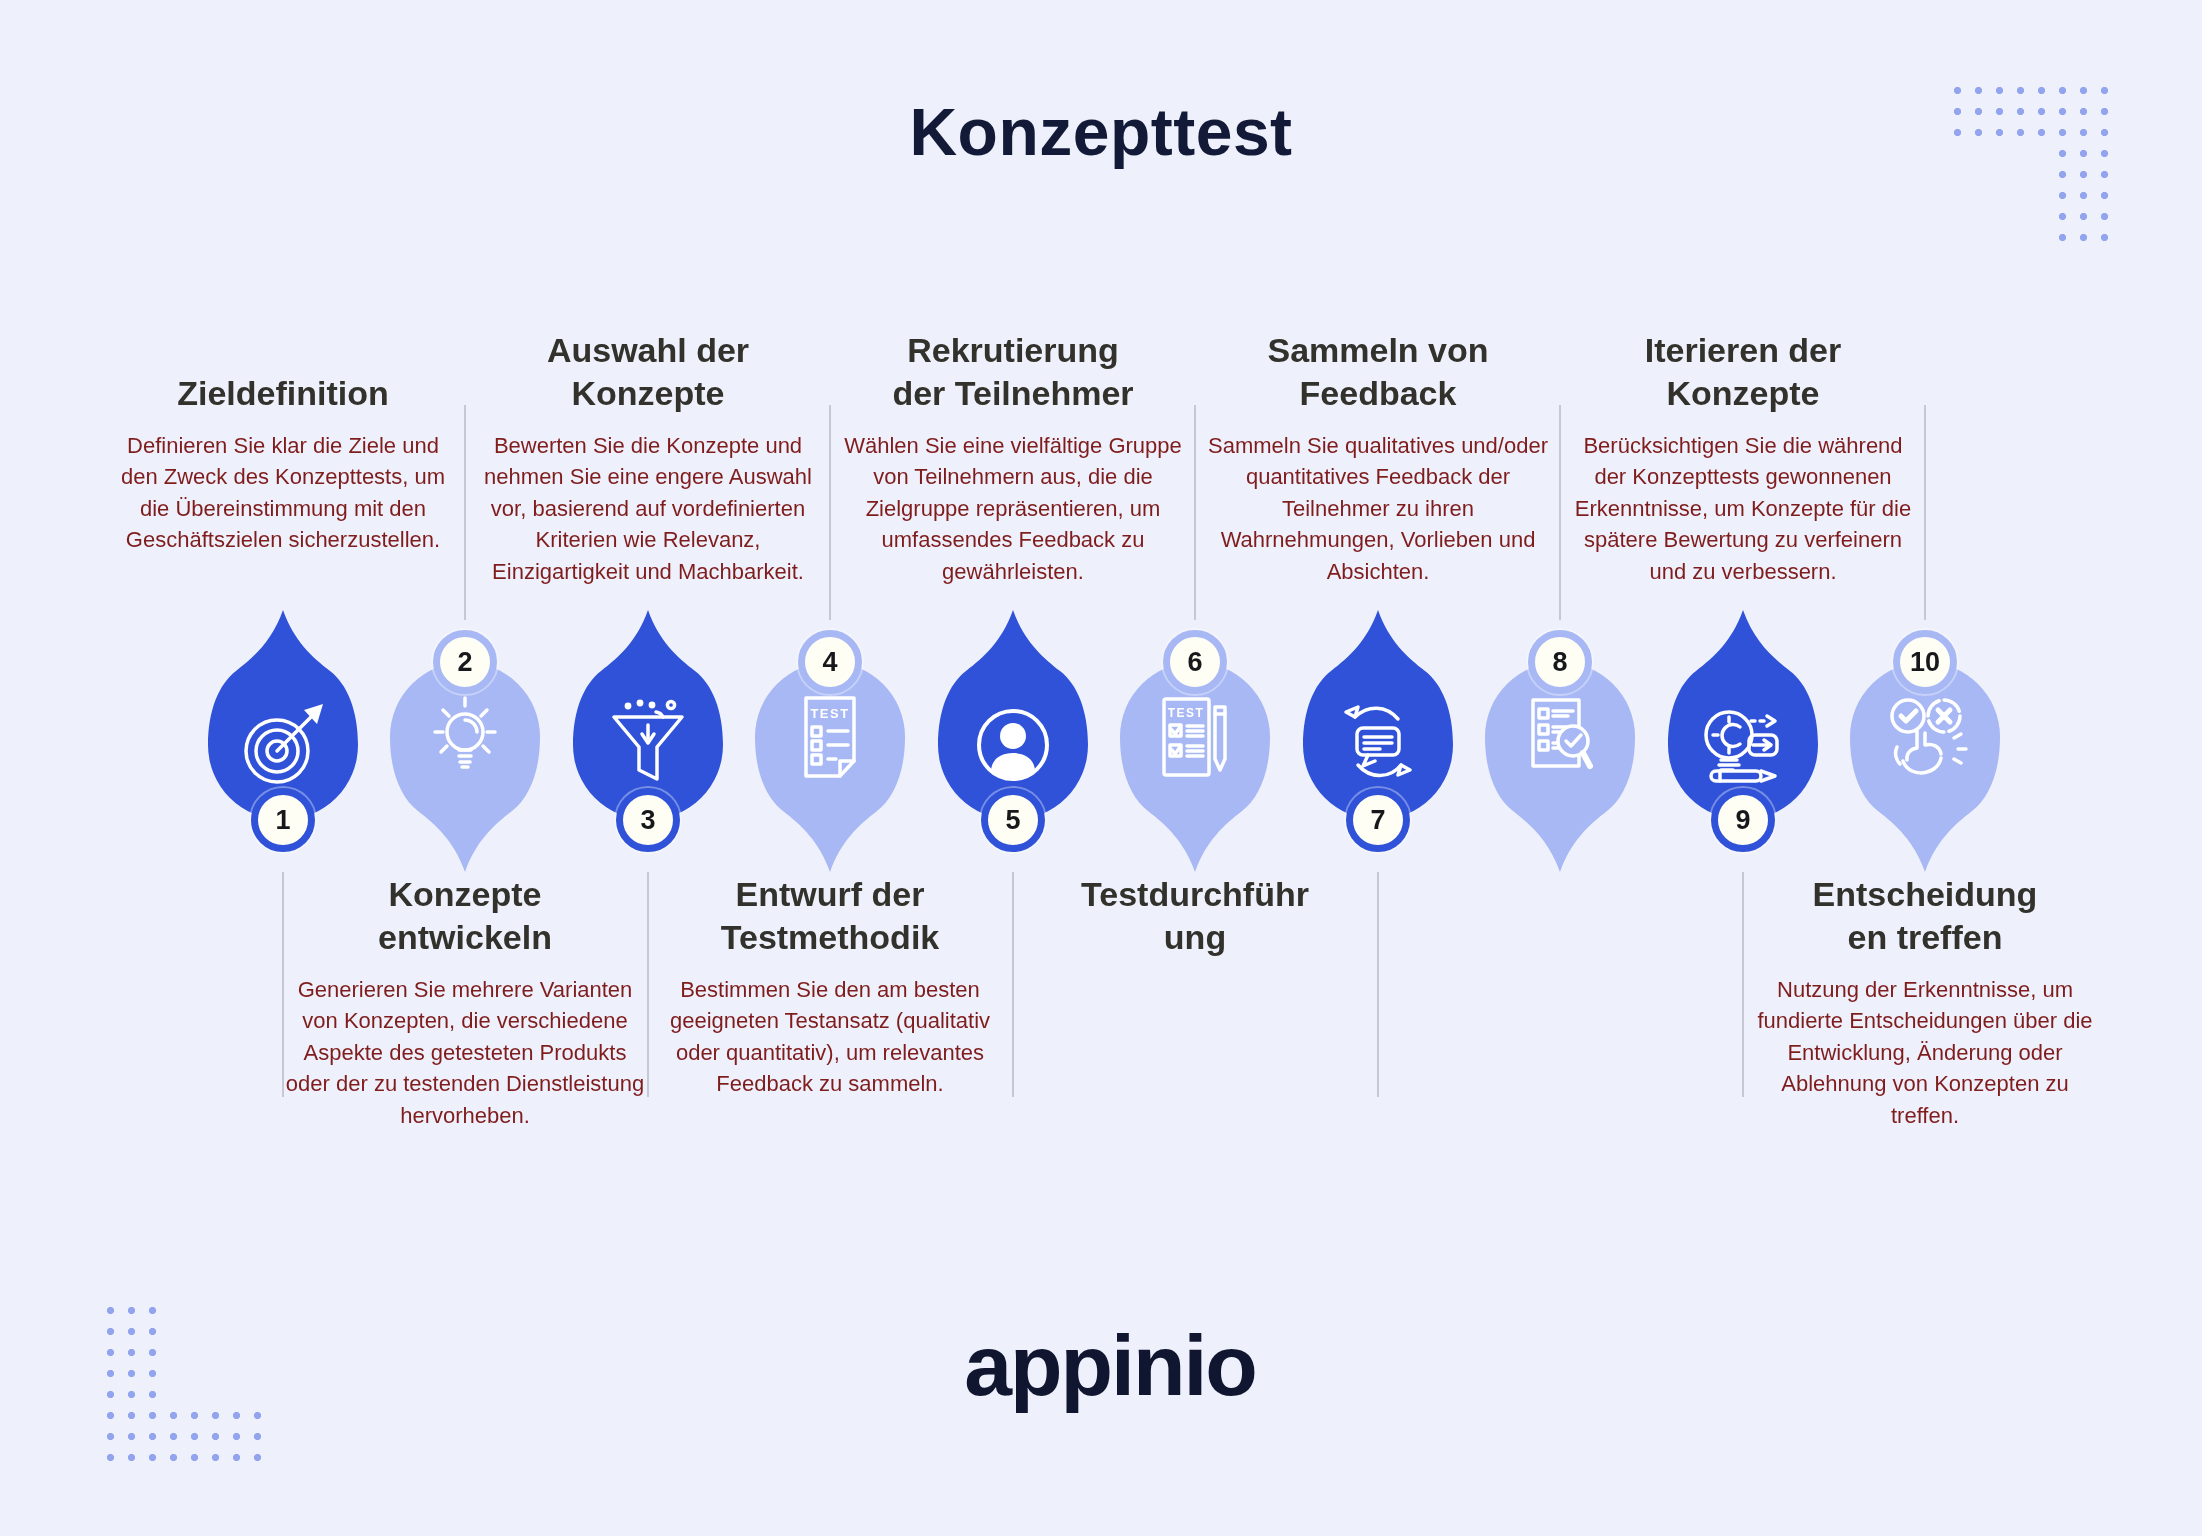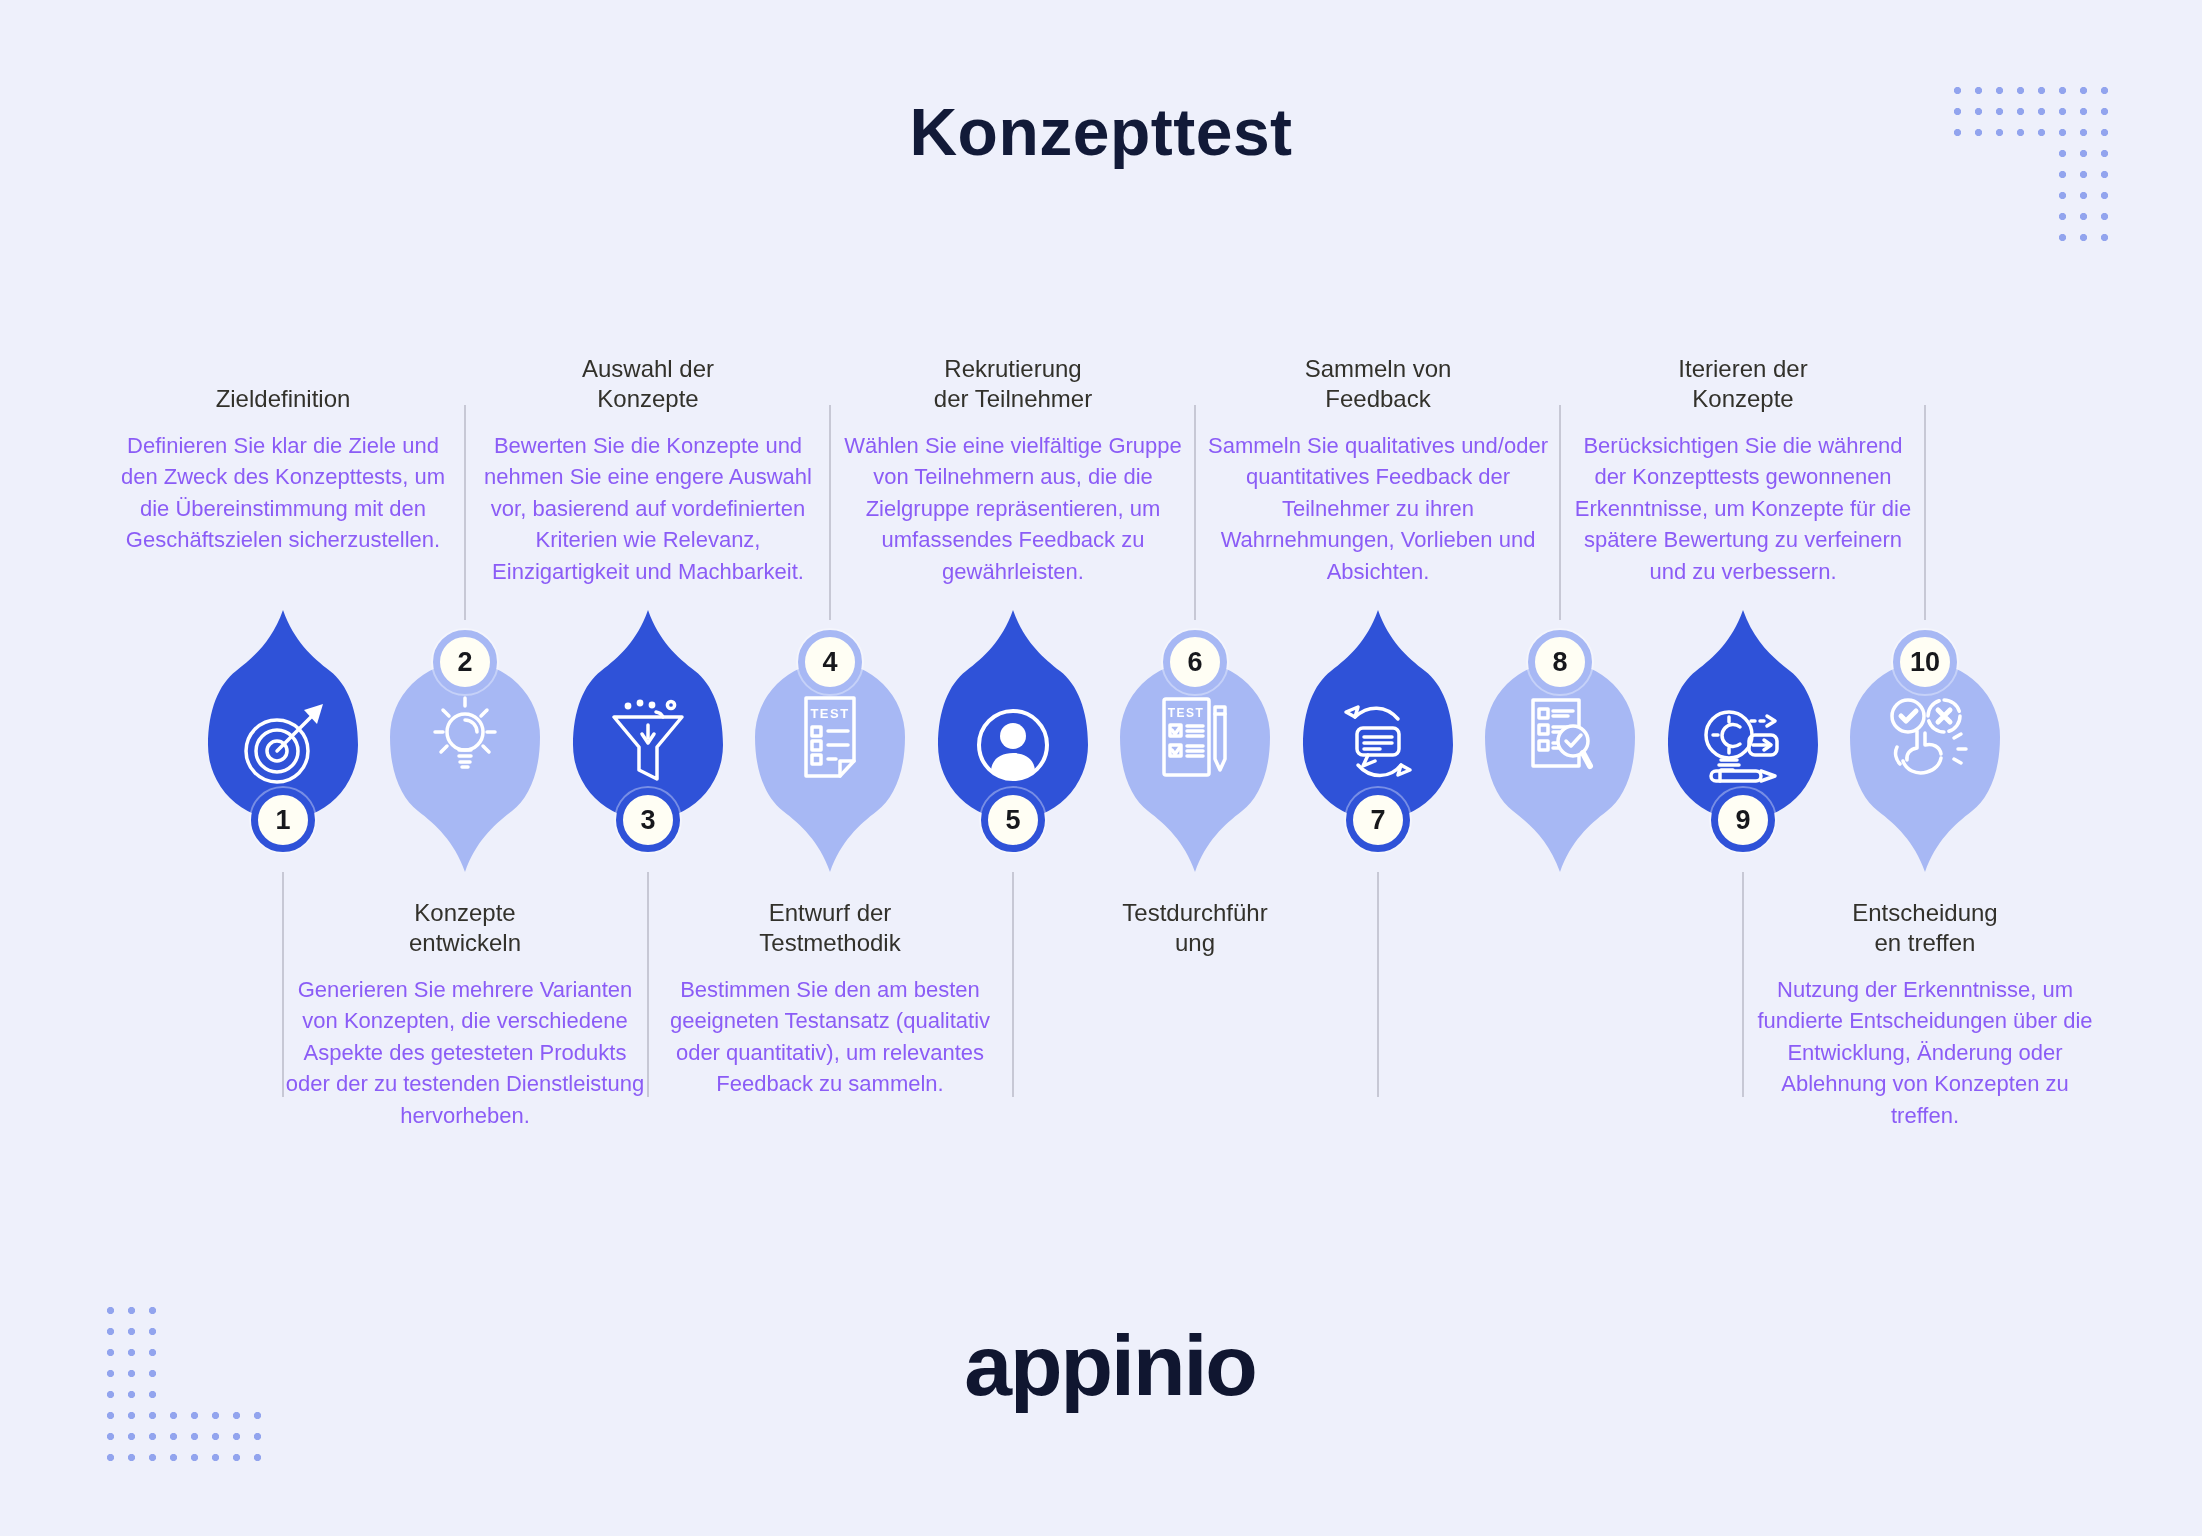--- a/index.html
+++ b/index.html
@@ -12,26 +12,26 @@
   .title {
     position:absolute; top:94px; left:0; width:100%;
     text-align:center; font-size:66px; font-weight:800;
     color:#121a38; letter-spacing:0.5px;
   }
   
   .col { position:absolute; text-align:center; }
   .col.top { width:350px; top:318px; }
   .col.bottom { width:360px; top:862px; }
   .col h3 {
-    margin:0; font-size:24px; font-weight:400; color:#32312b;
+    margin:0; font-size:34px; font-weight:700; color:#32312b;
     line-height:1.25; white-space:pre-line;
     height:96px; display:flex; align-items:flex-end; justify-content:center;
   }
   .col p {
-    margin:16px 0 0; font-size:22px; color:#8b5cf6; line-height:1.43;
+    margin:16px 0 0; font-size:22px; color:#7f1d1d; line-height:1.43;
   }
   
   .vline { position:absolute; width:2px; background:#c7c8d5; }
   .vline.vtop { top:405px; height:215px; }
   .vline.vbottom { top:872px; height:225px; }
   
   .marker { position:absolute; width:170px; height:230px; }
   .marker svg.drop { position:absolute; left:0; top:0; }
   .marker svg.glyph { position:absolute; left:35px; width:100px; height:100px; }
   .marker.tip-up  svg.glyph { top:90px; }

